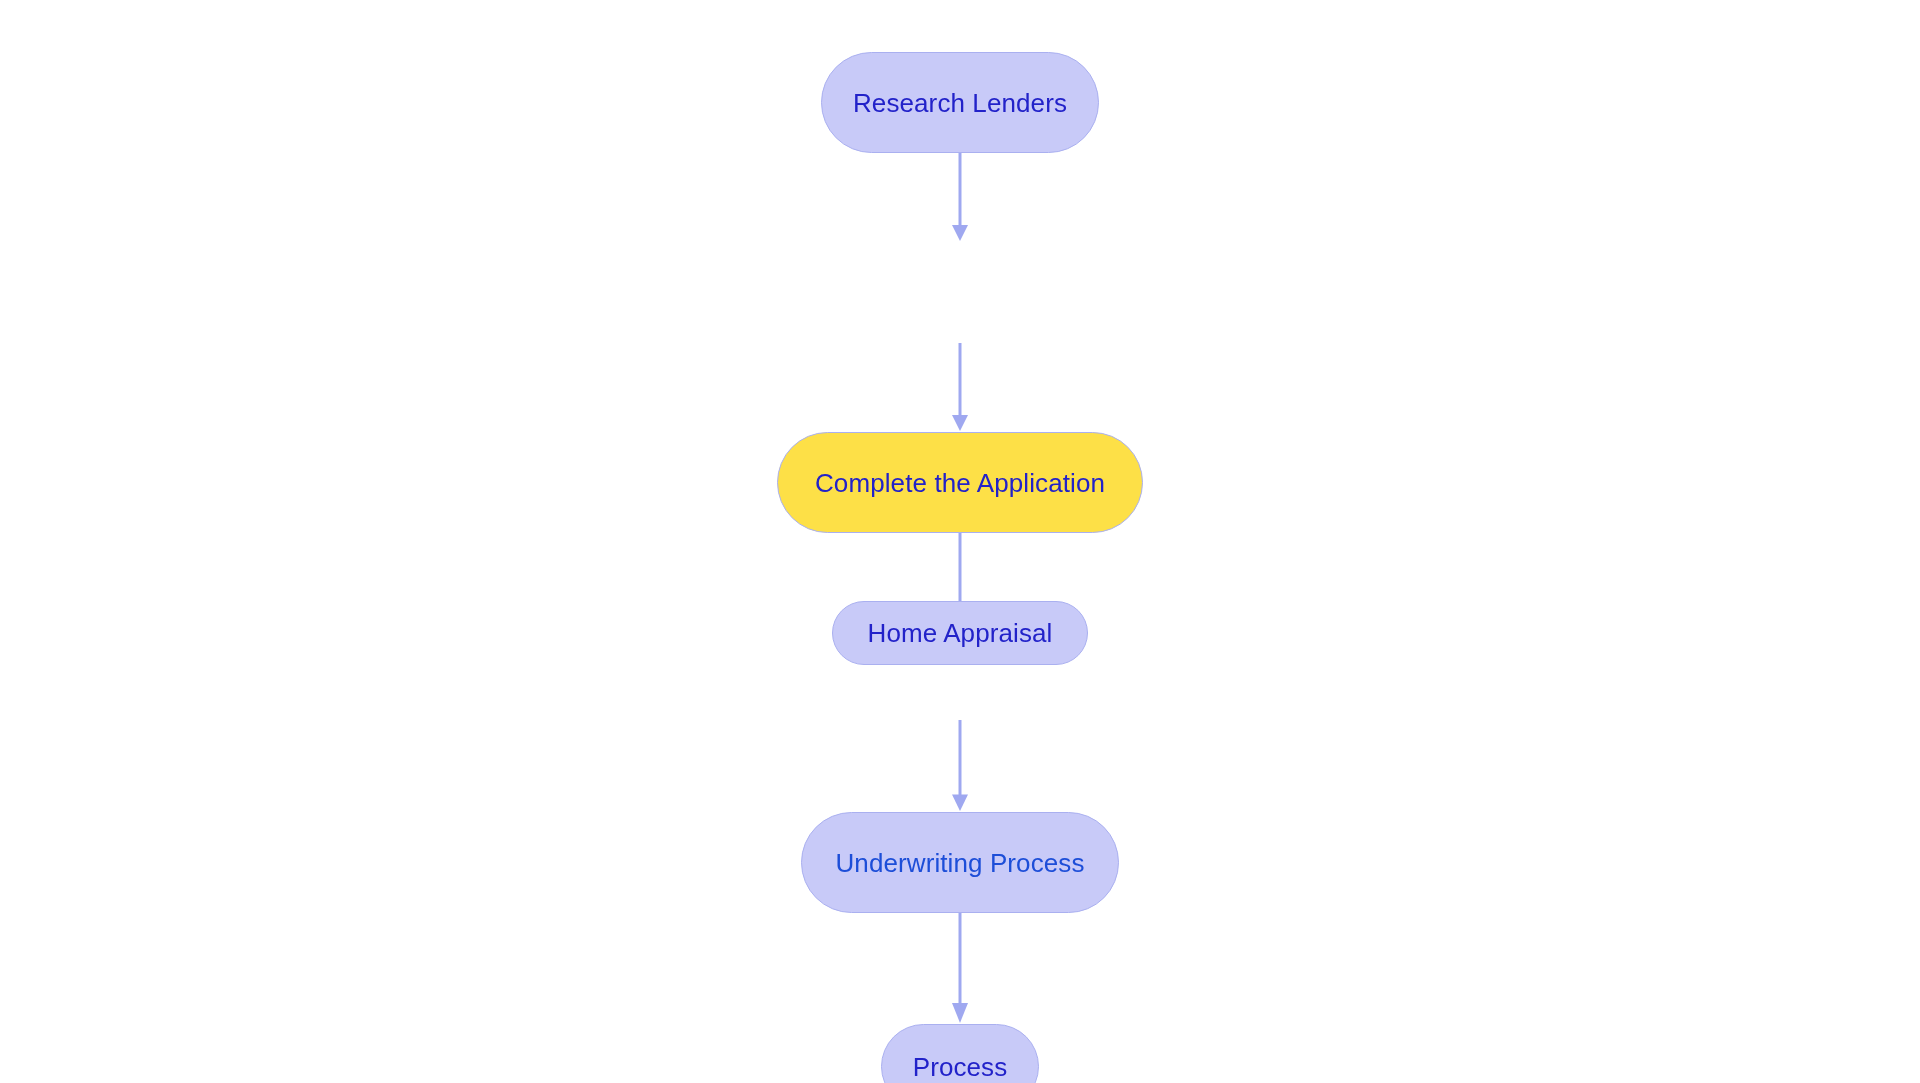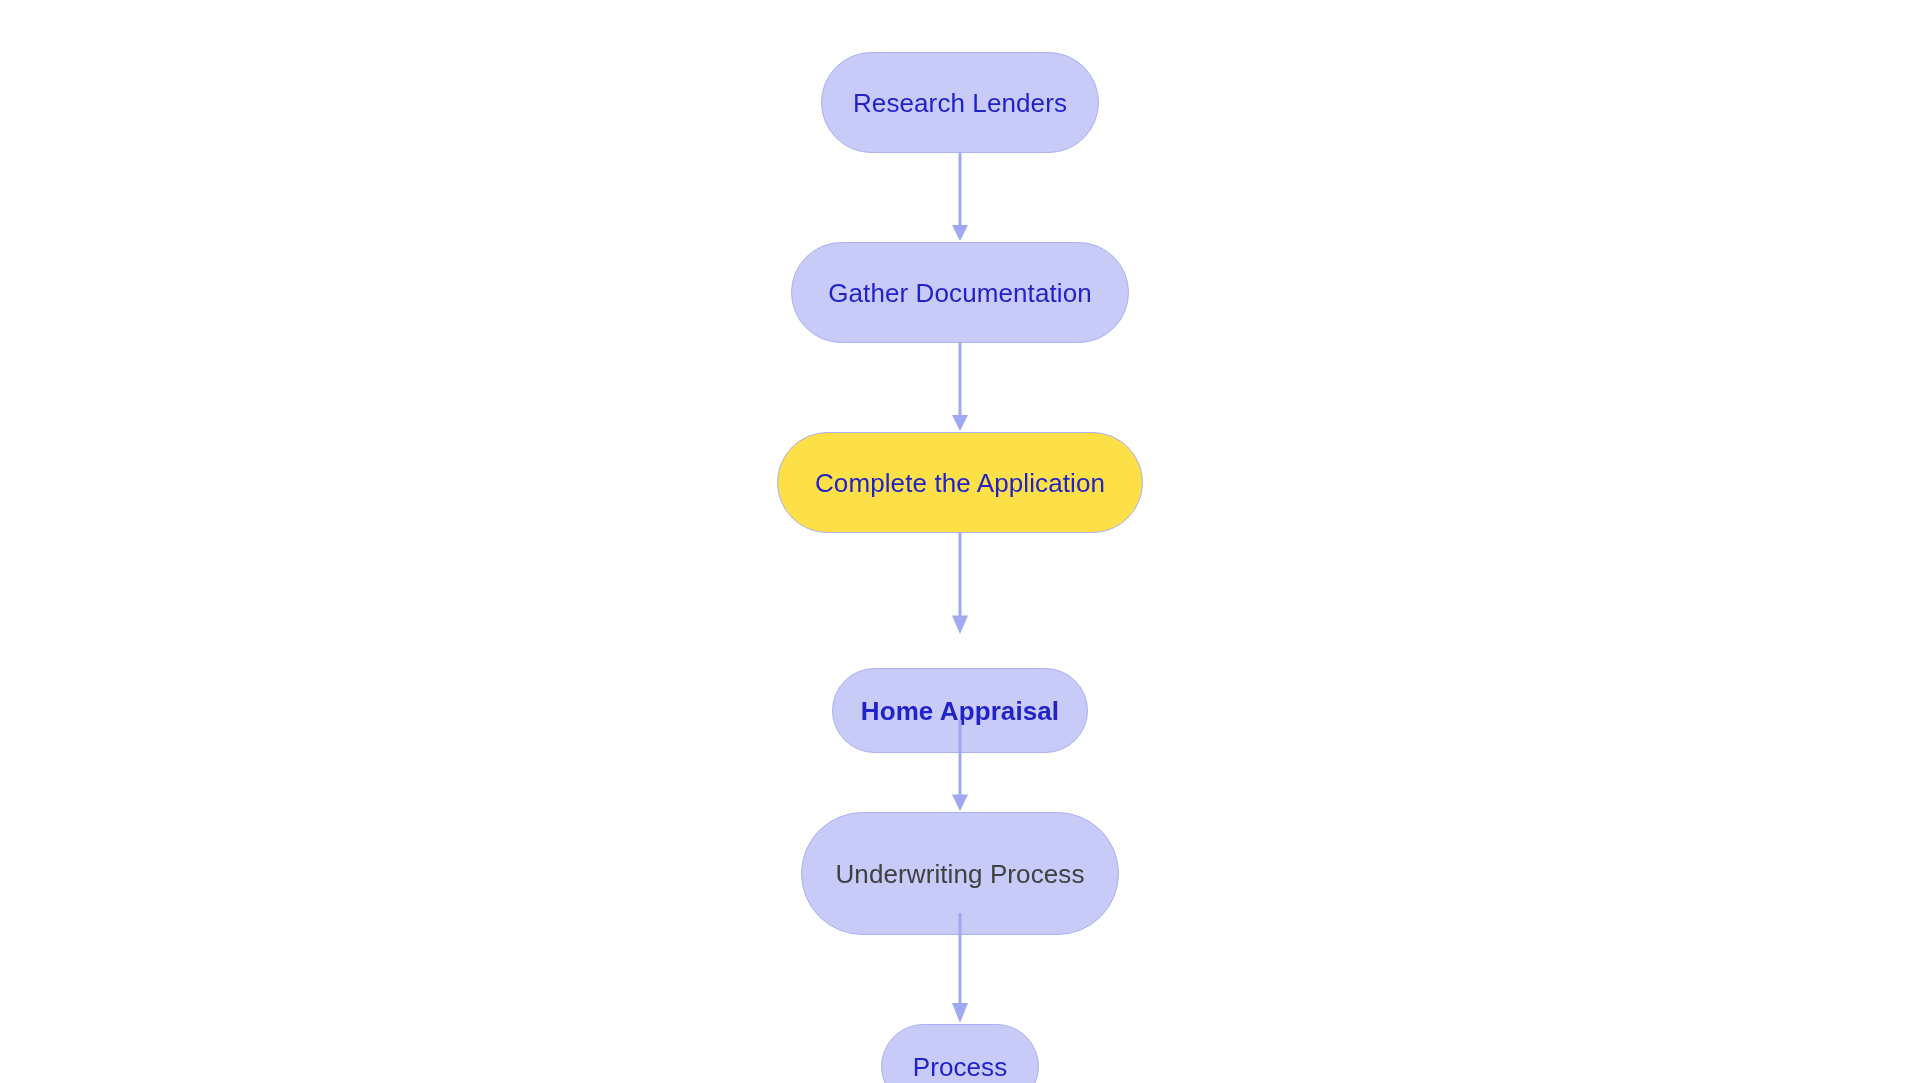--- a/index.html
+++ b/index.html
@@ -76,54 +76,51 @@
       <span class="node-label">Research Lenders</span>
     </div>
 
     <div class="connector" id="edge-0" style="top: 113px; height: 89px;">
       <svg viewBox="0 0 24 100" preserveAspectRatio="none" width="24" height="89" style="height: 89px;">
         <line class="stem" x1="12" y1="0" x2="12" y2="82" stroke="#9fa8f0"></line>
         <polygon class="head" points="4,81 20,81 12,99" fill="#9fa8f0"></polygon>
       </svg>
     </div>
 
-    <div class="node" id="node-1" style="width: 338px; height: 101px; top: 202px; background: rgb(200, 202, 248); border-color: rgb(170, 176, 240); color: rgb(34, 34, 201);">
-      <span class="node-label">Gather Documentation</span>
-    </div>
 
     <div class="connector" id="edge-1" style="top: 303px; height: 89px;">
       <svg viewBox="0 0 24 100" preserveAspectRatio="none" width="24" height="89" style="height: 89px;">
         <line class="stem" x1="12" y1="0" x2="12" y2="82" stroke="#9fa8f0"></line>
         <polygon class="head" points="4,81 20,81 12,99" fill="#9fa8f0"></polygon>
       </svg>
     </div>
 
     <div class="node" id="node-2" style="width: 366px; height: 101px; top: 392px; background: #fde047; border-color: rgb(170, 176, 240); color: rgb(34, 34, 201);">
       <span class="node-label">Complete the Application</span>
     </div>
 
     <div class="connector" id="edge-2" style="top: 493px; height: 102px;">
       <svg viewBox="0 0 24 100" preserveAspectRatio="none" width="24" height="102" style="height: 102px;">
         <line class="stem" x1="12" y1="0" x2="12" y2="82" stroke="#9fa8f0"></line>
         <polygon class="head" points="4,81 20,81 12,99" fill="#9fa8f0"></polygon>
       </svg>
     </div>
 
-    <div class="node" id="node-3" style="width: 256px; height: 85px; top: 628px; background: rgb(200, 202, 248); border-color: rgb(170, 176, 240); color: rgb(34, 34, 201); font-weight: bold;">
+    <div class="node" id="node-3" style="width: 256px; height: 64px; top: 561px; background: rgb(200, 202, 248); border-color: rgb(170, 176, 240); color: rgb(34, 34, 201);">
       <span class="node-label">Home Appraisal</span>
     </div>
 
     <div class="connector" id="edge-3" style="top: 680px; height: 92px;">
       <svg viewBox="0 0 24 100" preserveAspectRatio="none" width="24" height="92" style="height: 92px;">
         <line class="stem" x1="12" y1="0" x2="12" y2="82" stroke="#9fa8f0"></line>
         <polygon class="head" points="4,81 20,81 12,99" fill="#9fa8f0"></polygon>
       </svg>
     </div>
 
-    <div class="node" id="node-4" style="width: 318px; height: 123px; top: 772px; background: rgb(200, 202, 248); border-color: rgb(170, 176, 240); color: #404040;">
+    <div class="node" id="node-4" style="width: 318px; height: 101px; top: 772px; background: rgb(200, 202, 248); border-color: rgb(170, 176, 240); color: #1d4ed8;">
       <span class="node-label">Underwriting Process</span>
     </div>
 
     <div class="connector" id="edge-4" style="top: 873px; height: 111px;">
       <svg viewBox="0 0 24 100" preserveAspectRatio="none" width="24" height="111" style="height: 111px;">
         <line class="stem" x1="12" y1="0" x2="12" y2="82" stroke="#9fa8f0"></line>
         <polygon class="head" points="4,81 20,81 12,99" fill="#9fa8f0"></polygon>
       </svg>
     </div>
 

